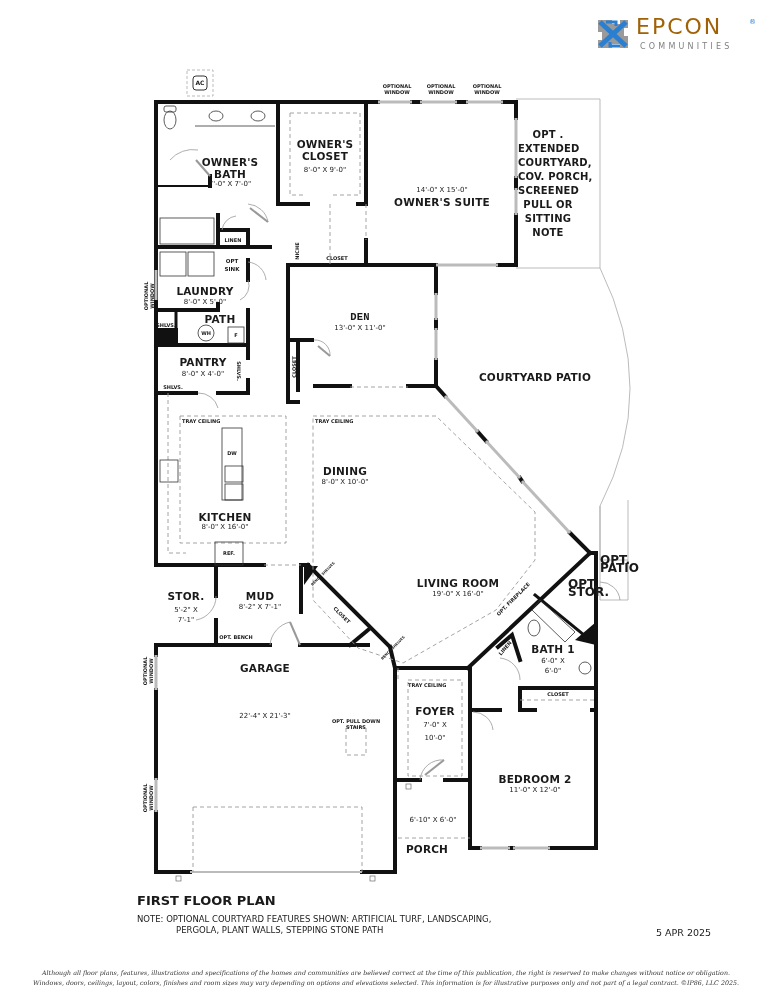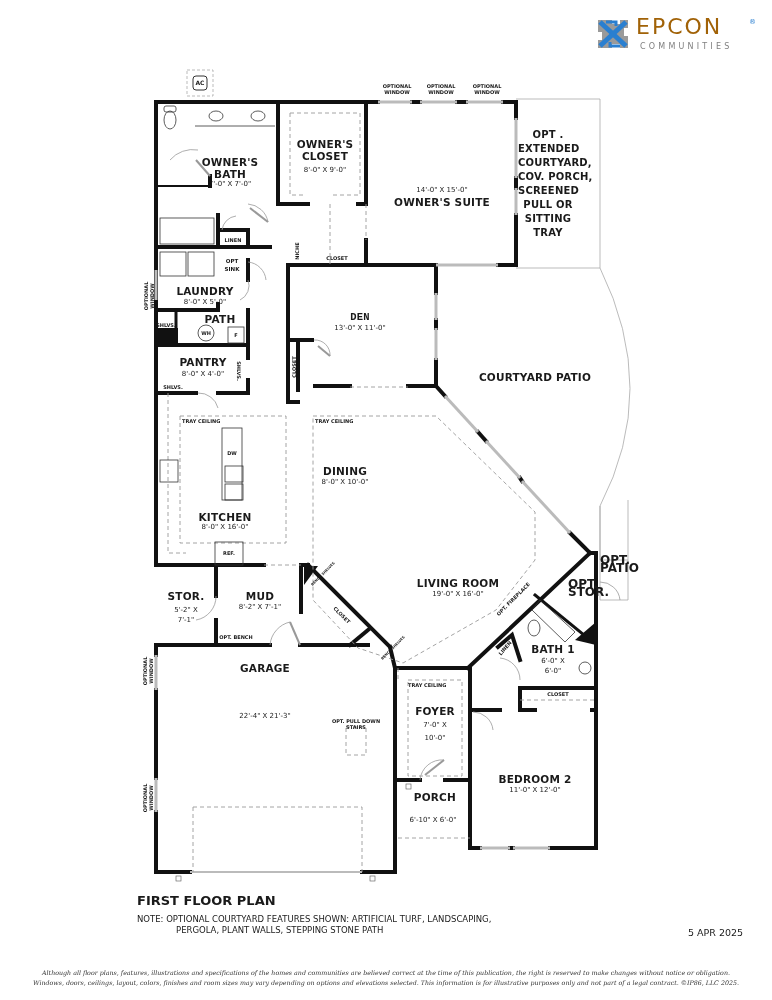--- a/index.html
+++ b/index.html
@@ -6,21 +6,21 @@
   body { width: 772px; height: 1000px; position: relative; overflow: hidden; font-family: "DejaVu Sans", sans-serif; color: #1a1a1a; }
   #plan { position: absolute; left: 0; top: 0; width: 772px; height: 1000px; }
   .room-name { position: absolute; font-family: "DejaVu Sans", sans-serif; font-weight: bold; font-size: 10.5px; text-align: center; line-height: 12px; white-space: nowrap; letter-spacing: 0.2px; }
   .room-dim { position: absolute; font-family: "DejaVu Sans", sans-serif; font-size: 7px; text-align: center; line-height: 9px; white-space: nowrap; }
   .tiny { position: absolute; font-family: "DejaVu Sans", sans-serif; font-weight: bold; font-size: 5px; text-align: center; line-height: 6px; white-space: nowrap; }
   .small-b { position: absolute; font-family: "DejaVu Sans", sans-serif; font-weight: bold; font-size: 12px; text-align: center; line-height: 8px; white-space: nowrap; }
   .vert { transform: rotate(-90deg); transform-origin: center center; }
   .title { position: absolute; left: 137px; top: 893px; font-weight: bold; font-size: 13px; font-family: "DejaVu Sans", sans-serif; }
   .note { position: absolute; left: 137px; top: 914px; font-size: 8.5px; font-family: "DejaVu Sans", sans-serif; line-height: 11px; }
   .note2 { position: absolute; left: 176px; top: 925px; font-size: 8.5px; font-family: "DejaVu Sans", sans-serif; }
-  .date { position: absolute; left: 656px; top: 927px; font-size: 9.5px; font-family: "DejaVu Sans", sans-serif; margin-left: 32px; }
+  .date { position: absolute; left: 656px; top: 927px; font-size: 9.5px; font-family: "DejaVu Sans", sans-serif; }
   .disclaimer { position: absolute; left: 0; width: 772px; top: 968px; text-align: center; font-family: "DejaVu Serif", serif; font-style: italic; font-size: 6.3px; color: #333; line-height: 10px; }
   .logo-text { position: absolute; left: 636px; top: 14px; font-family: "DejaVu Sans", sans-serif; font-size: 22px; color: #a16207; letter-spacing: 2px; font-weight: normal; }
   .logo-sub { position: absolute; left: 640px; top: 42px; font-family: "DejaVu Sans", sans-serif; font-size: 8px; color: #808080; letter-spacing: 3.2px; }
   .logo-reg { position: absolute; left: 749px; top: 18px; font-size: 7px; color: #2a7fd0; font-family: "DejaVu Sans", sans-serif; }
 </style>
 </head>
 <body>
 
 <svg id="plan" viewBox="0 0 772 1000" xmlns="http://www.w3.org/2000/svg">
 
@@ -240,21 +240,21 @@
 
 <div class="room-name" style="left:286px;top:138px;width:78px;"><span>OWNER'S</span><br><span>CLOSET</span></div>
 <div class="room-dim" style="left:286px;top:166px;width:78px;">8'-0" X 9'-0"</div>
 <div class="tiny" style="left:312px;top:255px;width:50px;">CLOSET</div>
 <div class="tiny vert" style="left:286px;top:248px;width:22px;">NICHE</div>
 
 <div class="room-name" style="left:370px;top:169px;width:144px;margin-top:27px;">OWNER'S SUITE</div>
 <div class="room-dim" style="left:370px;top:186px;width:144px;">14'-0" X 15'-0"</div>
 
 <div class="room-name" style="left:518px;top:128px;width:60px;line-height:14px;font-size:10px;">
-  <span>OPT .</span><br><span>EXTENDED</span><br><span>COURTYARD,</span><br><span>COV. PORCH,</span><br><span>SCREENED</span><br><span>PULL OR</span><br><span>SITTING</span><br><span>TRAY</span>
+  <span>OPT .</span><br><span>EXTENDED</span><br><span>COURTYARD,</span><br><span>COV. PORCH,</span><br><span>SCREENED</span><br><span>PULL OR</span><br><span>SITTING</span><br><span>NOTE</span>
 </div>
 
 <div class="small-b" style="left:220px;top:257px;width:24px;font-size:5.5px;line-height:8px;"><span>OPT</span><br><span>SINK</span></div>
 <div class="room-name" style="left:165px;top:285px;width:80px;">LAUNDRY</div>
 <div class="room-dim" style="left:165px;top:298px;width:80px;">8'-0" X 5'-0"</div>
 <div class="room-name" style="left:190px;top:313px;width:60px;">PATH</div>
 <div class="tiny" style="left:196px;top:330px;width:20px;">WH</div>
 <div class="tiny" style="left:228px;top:332px;width:16px;">F</div>
 <div class="tiny" style="left:156px;top:322px;width:20px;">SHLVS.</div>
 <div class="room-name" style="left:165px;top:356px;width:76px;">PANTRY</div>
@@ -301,21 +301,21 @@
 
 <div class="tiny" style="left:128px;top:665px;width:40px;transform:rotate(-90deg);line-height:6px;"><span>OPTIONAL</span><br><span>WINDOW</span></div>
 <div class="tiny" style="left:128px;top:792px;width:40px;transform:rotate(-90deg);line-height:6px;"><span>OPTIONAL</span><br><span>WINDOW</span></div>
 <div class="room-name" style="left:215px;top:662px;width:100px;">GARAGE</div>
 <div class="room-dim" style="left:215px;top:712px;width:100px;">22'-4" X 21'-3"</div>
 <div class="tiny" style="left:326px;top:718px;width:60px;"><span>OPT. PULL DOWN</span><br><span>STAIRS</span></div>
 
 <div class="tiny" style="left:408px;top:682px;width:44px;text-align:left;">TRAY CEILING</div>
 <div class="room-name" style="left:405px;top:705px;width:60px;">FOYER</div>
 <div class="room-dim" style="left:405px;top:719px;width:60px;line-height:13px;"><span>7'-0" X</span><br><span>10'-0"</span></div>
-<div class="room-name" style="left:398px;top:791px;width:58px;text-align:right;">PORCH</div>
+<div class="room-name" style="left:398px;top:843px;width:58px;">PORCH</div>
 <div class="room-dim" style="left:398px;top:816px;width:70px;">6'-10" X 6'-0"</div>
 <div class="room-name" style="left:480px;top:773px;width:110px;">BEDROOM 2</div>
 <div class="room-dim" style="left:480px;top:786px;width:110px;">11'-0" X 12'-0"</div>
 
 <div class="title">FIRST FLOOR PLAN</div>
 <div class="note">NOTE: OPTIONAL COURTYARD FEATURES SHOWN: ARTIFICIAL TURF, LANDSCAPING,</div>
 <div class="note2">PERGOLA, PLANT WALLS, STEPPING STONE PATH</div>
 <div class="date">5 APR 2025</div>
 <div class="disclaimer">
   <div>Although all floor plans, features, illustrations and specifications of the homes and communities are believed correct at the time of this publication, the right is reserved to make changes without notice or obligation.</div>

